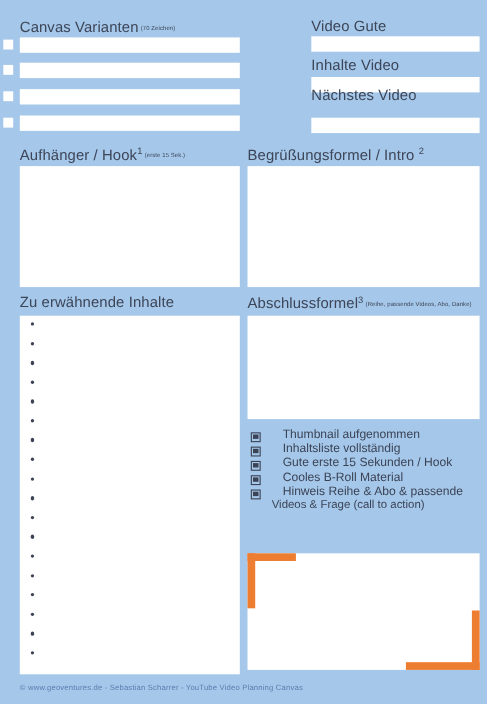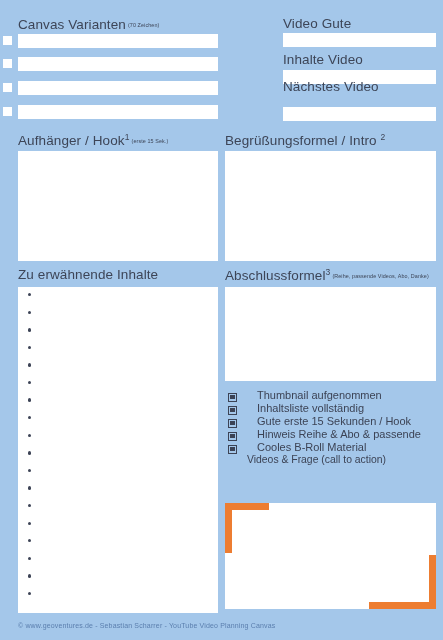--- a/index.html
+++ b/index.html
@@ -236,25 +236,25 @@
       <div class="check-item">
         <span class="check-square"></span>
         <span class="check-text">Inhaltsliste vollständig</span>
       </div>
       <div class="check-item">
         <span class="check-square"></span>
         <span class="check-text">Gute erste 15 Sekunden / Hook</span>
       </div>
       <div class="check-item">
         <span class="check-square"></span>
+        <span class="check-text">Cooles B-Roll Material</span>
+      </div>
+      <div class="check-item">
+        <span class="check-square"></span>
         <span class="check-text">Hinweis Reihe &amp; Abo &amp; passende</span>
-      </div>
-      <div class="check-item">
-        <span class="check-square"></span>
-        <span class="check-text">Cooles B-Roll Material</span>
       </div>
       <div class="check-cont">Videos &amp; Frage (call to action)</div>
     </div>
 
   <div class="white-box" id="thumb-box"></div>
   <div class="corner" id="corner-tl-h"></div>
   <div class="corner" id="corner-tl-v"></div>
   <div class="corner" id="corner-br-h"></div>
   <div class="corner" id="corner-br-v"></div>
 

